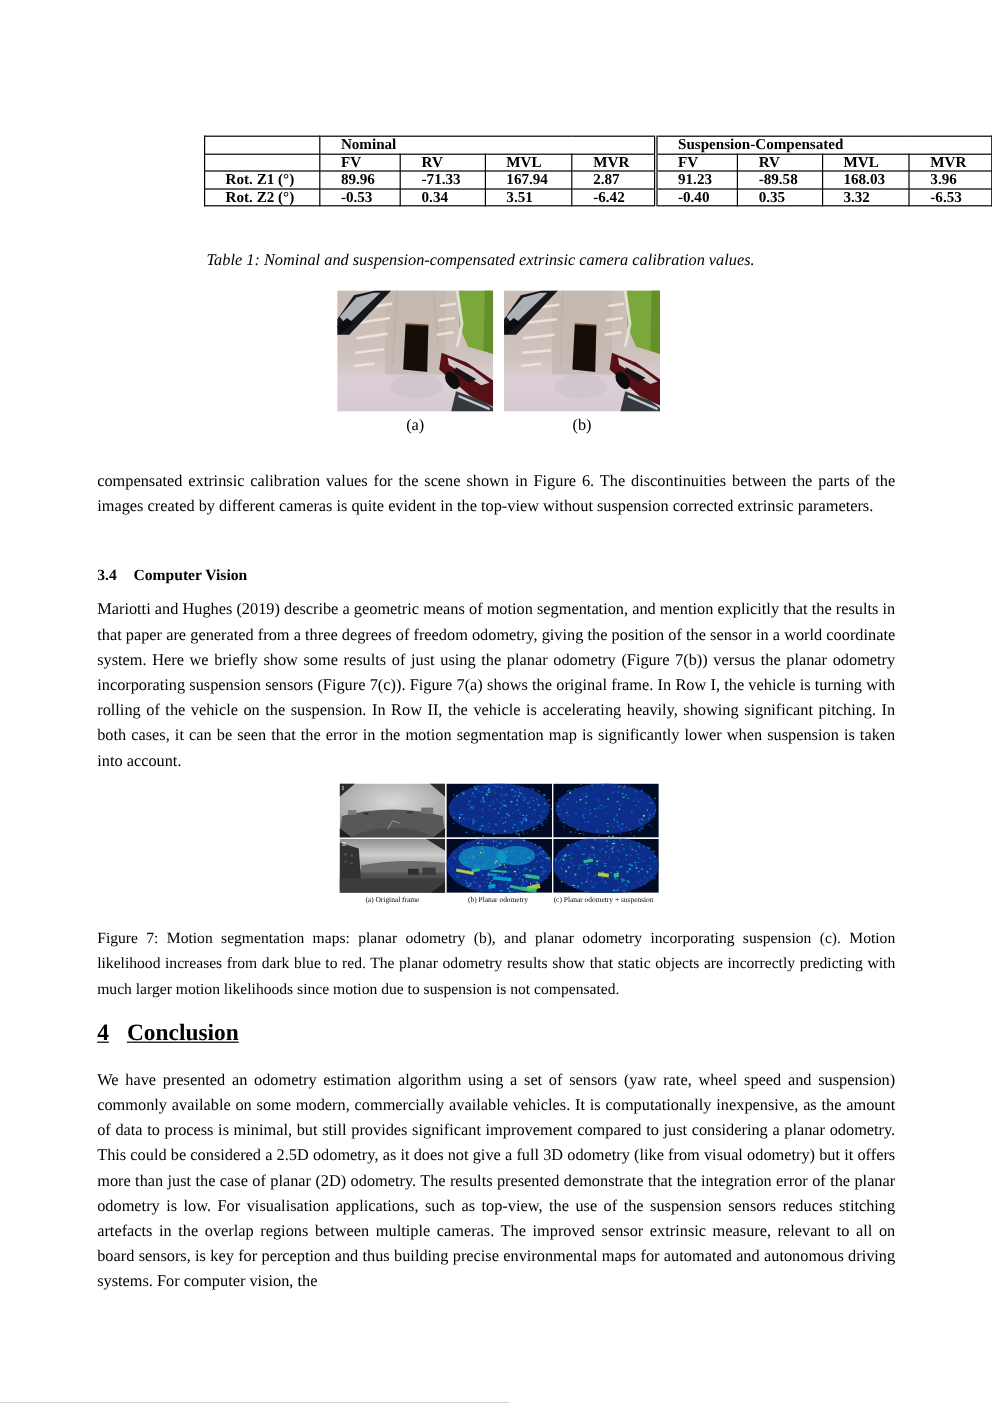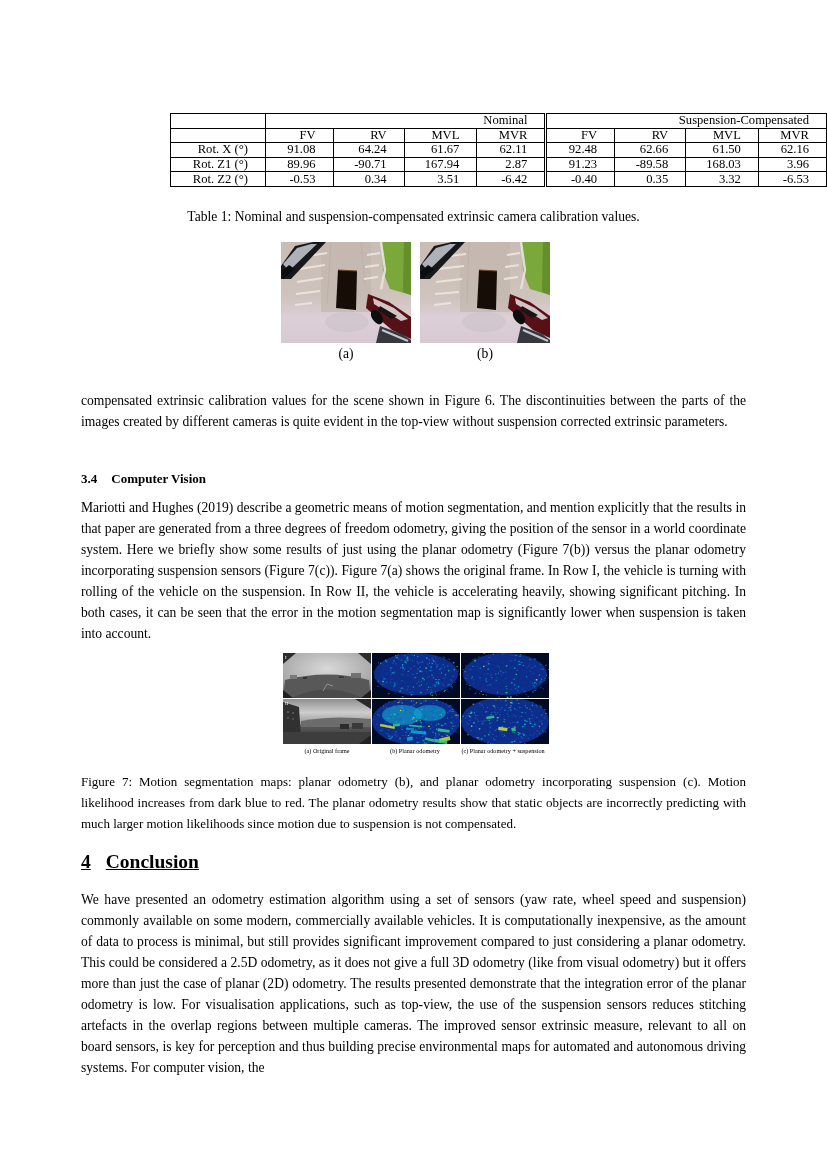--- a/index.html
+++ b/index.html
@@ -5,22 +5,22 @@
   html,body{margin:0;padding:0;background:#888;}
   .page{
     position:relative;width:827px;height:1169px;background:#ffffff;
     margin:0 auto;font-family:"Liberation Serif","DejaVu Serif",serif;color:#000;
     overflow:hidden;
   }
   .abs{position:absolute;}
   
   table.calib{border-collapse:collapse;font-size:12.6px;table-layout:fixed;}
   table.calib th,table.calib td{
-    border:1px solid #000;text-align:right;padding:0 17px;line-height:13.2px;height:13.6px;
-    font-weight:normal;overflow:hidden;white-space:nowrap;
+    border:1px solid #000;text-align:left;padding:0 17px;line-height:13.2px;height:13.6px;
+    font-weight:bold;overflow:hidden;white-space:nowrap;
   }
   table.calib .lblcol{width:79px;}
   table.calib .valcol{width:50px;}
   table.calib .dbl{border-left:3px double #000;}
   
   .body-text{
     width:665px;font-size:13.6px;line-height:21px;text-align:justify;
   }
   .caption-center{width:665px;font-size:13.6px;text-align:center;}
   .caption-just{width:665px;font-size:13px;line-height:21px;text-align:justify;}
@@ -57,34 +57,23 @@
         <th class="valcol">FV</th>
         <th class="valcol">RV</th>
         <th class="valcol">MVL</th>
         <th class="valcol">MVR</th>
         <th class="valcol dbl">FV</th>
         <th class="valcol">RV</th>
         <th class="valcol">MVL</th>
         <th class="valcol">MVR</th>
       </tr>
       <tr>
-        <th>Rot. X (°)</th>
-        <td>91.08</td>
-        <td>64.24</td>
-        <td>61.67</td>
-        <td>62.11</td>
-        <td class="dbl">92.48</td>
-        <td>62.66</td>
-        <td>61.50</td>
-        <td>62.16</td>
-      </tr>
-      <tr>
         <th>Rot. Z1 (°)</th>
         <td>89.96</td>
-        <td>-90.71</td>
+        <td>-71.33</td>
         <td>167.94</td>
         <td>2.87</td>
         <td class="dbl">91.23</td>
         <td>-89.58</td>
         <td>168.03</td>
         <td>3.96</td>
       </tr>
       <tr>
         <th>Rot. Z2 (°)</th>
         <td>-0.53</td>
@@ -93,21 +82,21 @@
         <td>-6.42</td>
         <td class="dbl">-0.40</td>
         <td>0.35</td>
         <td>3.32</td>
         <td>-6.53</td>
       </tr>
     </tbody>
       </table>
   </div>
 
-  <div class="abs caption-center" style="left:81px;top:209px;">Table 1: Nominal and suspension-compensated extrinsic camera calibration values.</div>
+  <div class="abs caption-center" style="left:68px;top:209px;font-style:italic;">Table 1: Nominal and suspension-compensated extrinsic camera calibration values.</div>
 
   <div class="abs fig6-row" style="left:281px;top:242px;">
 
     <svg class="fig6-img" viewBox="0 0 130 101">
       <defs>
         <linearGradient id="pavA" x1="0" y1="0" x2="0" y2="1">
           <stop offset="0" stop-color="#c8bcb4"></stop>
             <stop offset="0.55" stop-color="#cfc3bd"></stop>
           <stop offset="0.75" stop-color="#dccfd8"></stop>
             <stop offset="1" stop-color="#d6c9d2"></stop>

